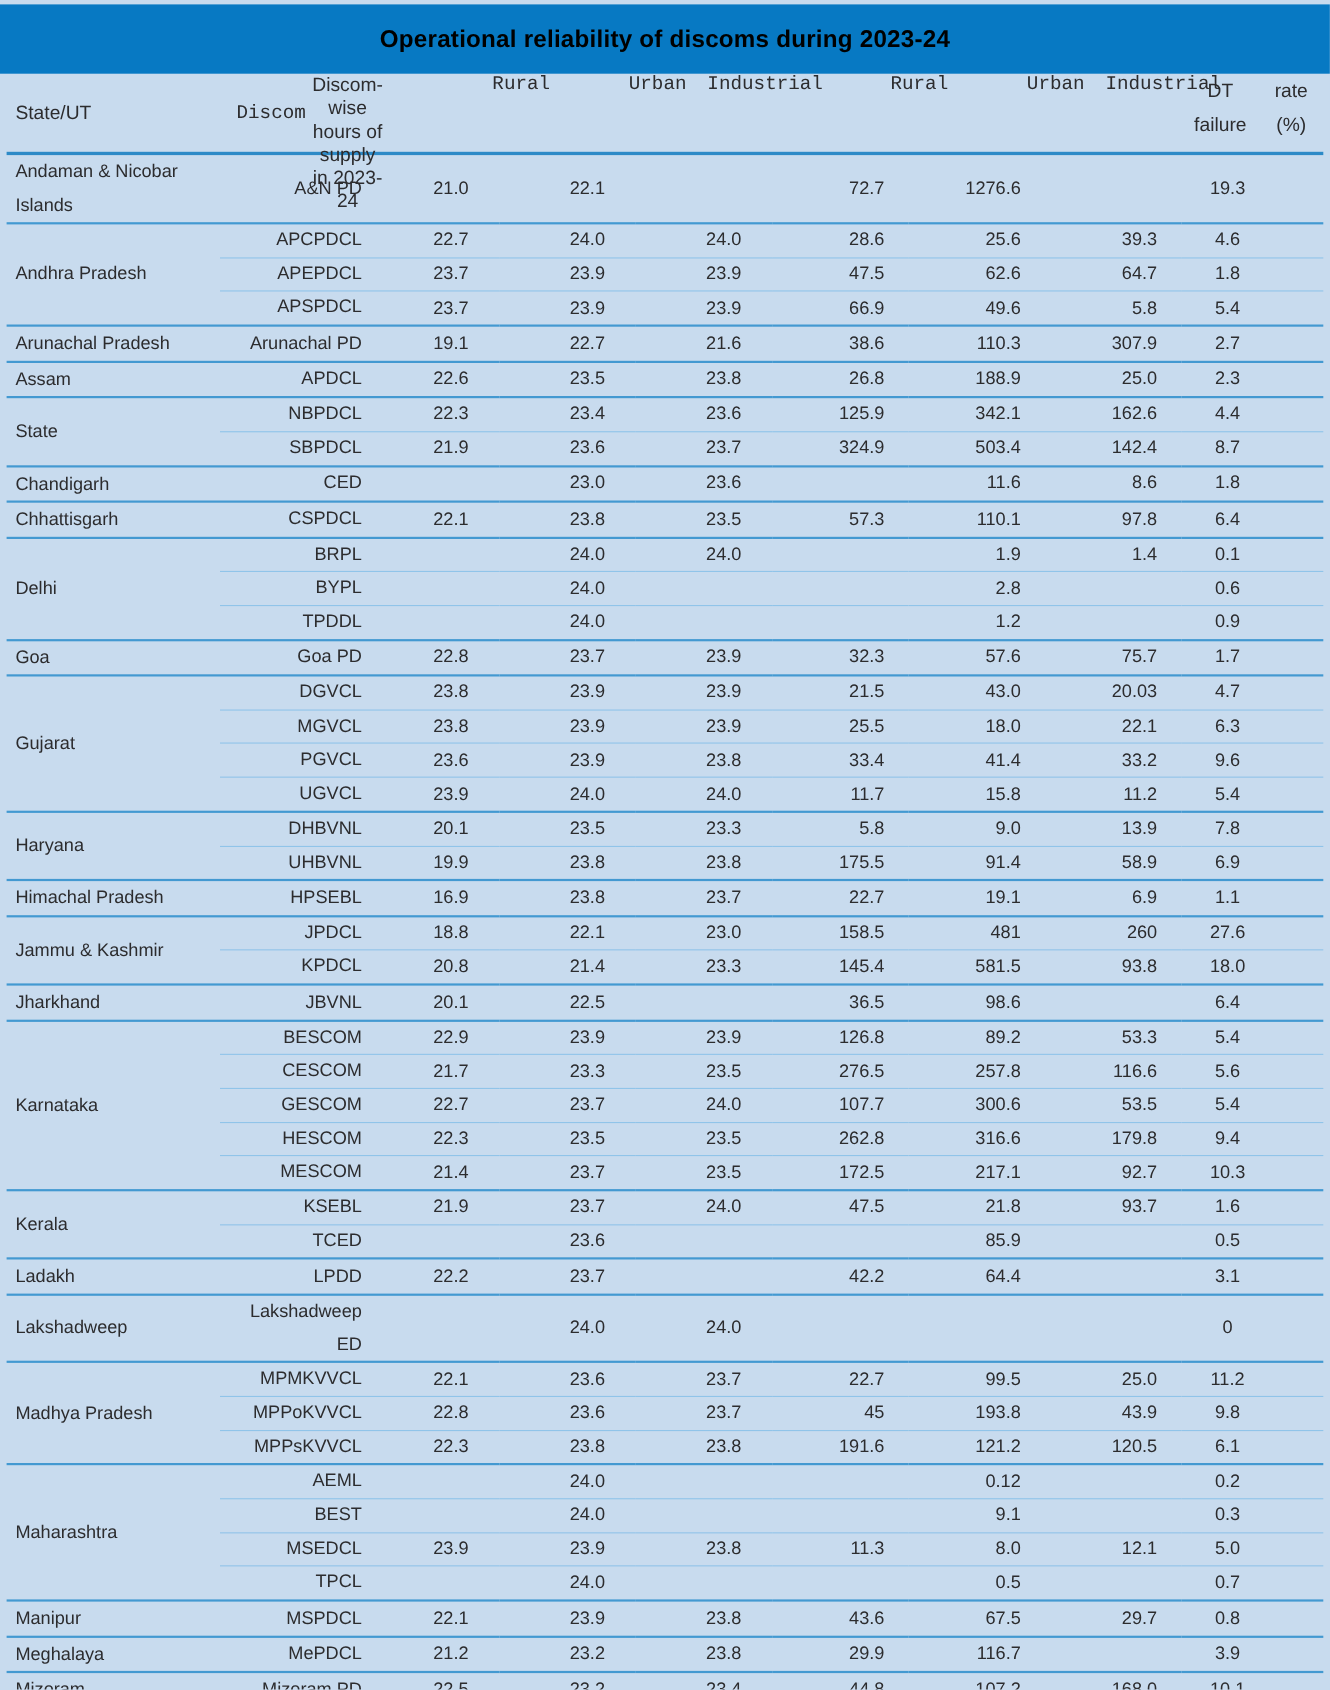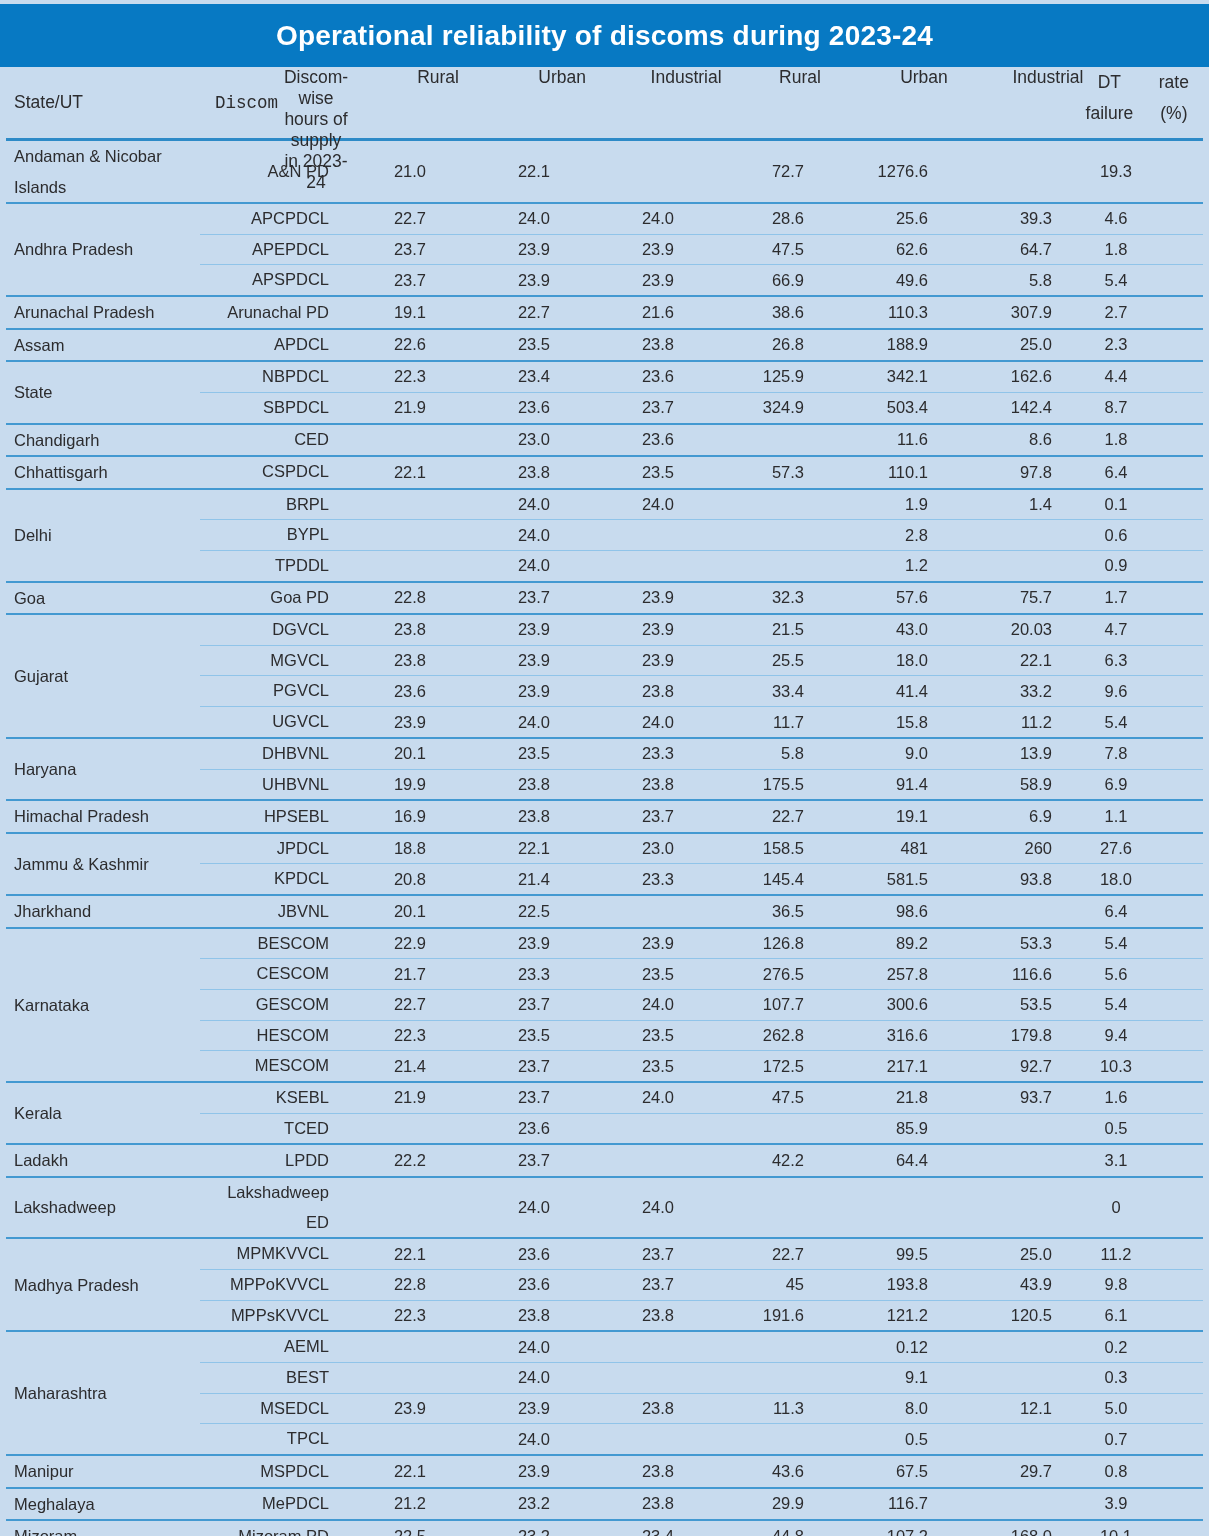--- a/index.html
+++ b/index.html
@@ -12,39 +12,39 @@
   }
   .page { position: relative; width: 1209px; height: 1536px; }
 
   .title-bar {
     position: absolute; top: 4px; left: 0;
     width: 1209px; height: 63px;
     background: #0779c3;
     display: flex; align-items: center; justify-content: center;
   }
   .title-bar .title-text {
-    color: #ffffff; font-weight: bold; font-size: 28px; letter-spacing: 0.2px;
+    color: #000000; font-weight: bold; font-size: 22px; letter-spacing: 0.2px;
   }
 
   
   .thead {
     position: absolute; top: 67px; left: 6px;
     width: 1197px; height: 74px;
     display: flex;
     border-bottom: 3px solid #2d8ac7;
     box-sizing: border-box;
     font-size: 17.5px;
   }
   .th-state  { width: 194px; display: flex; align-items: center; padding-left: 8px;  box-sizing: border-box; text-align: center; }
   .th-discom { width: 130px; display: flex; align-items: center; padding-left: 15px; box-sizing: border-box; font-family: Liberation Mono, monospace; }
   .th-group  { width: 372px; display: flex; flex-direction: row; justify-content: center; box-sizing: border-box; }
   .th-group .gl   { text-align: center; margin-bottom: 4px; }
   .th-group .uline { height: 2px; background: #4a9cd3; margin: 0 14px 7px 14px; }
   .th-group .subs  { display: flex; }
-  .th-group .subs span { width: 124px; text-align: center; }
+  .th-group .subs span { width: 124px; text-align: right; font-family: Liberation Mono, monospace; }
   .th-group.interruption .gl    { transform: translateX(44px); }
   .th-group.interruption .uline { margin-left: 58px; margin-right: -26px; }
   .th-group.interruption .subs  { transform: translateX(20px); }
   .th-dt {
     width: 129px; display: flex; flex-direction: row;
     justify-content: center; text-align: center; line-height: 1.75;
     box-sizing: border-box;
   }
 
   

